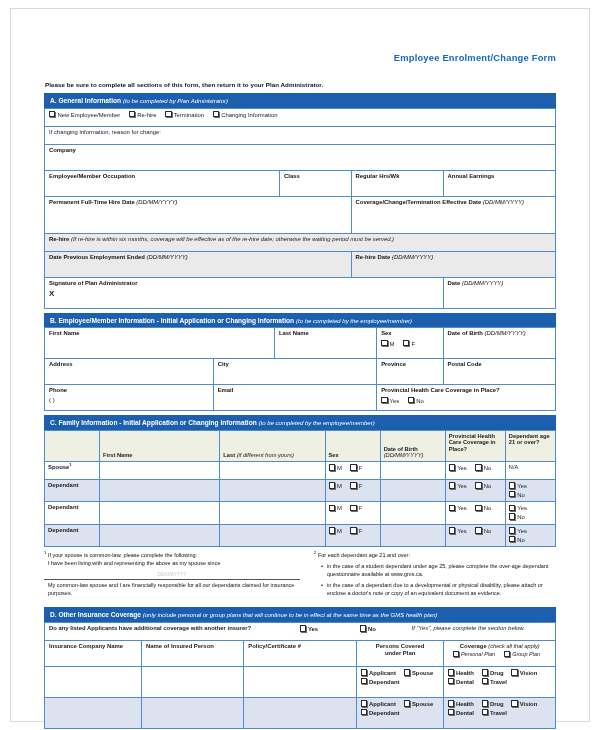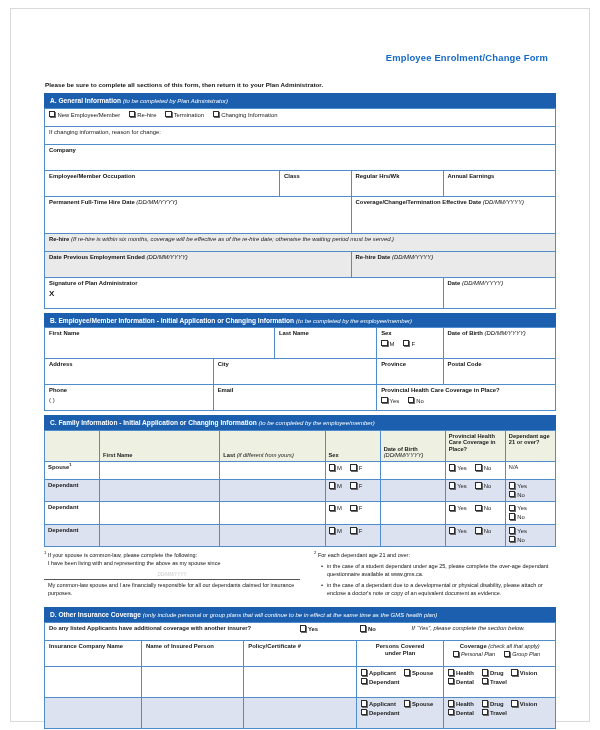--- a/index.html
+++ b/index.html
@@ -27,21 +27,21 @@
   .content{
     position:absolute;
     left:44px;top:52px;width:512px;
   }
   .doc-title{
     text-align:right;
     color:#1569c7;
     font-weight:bold;
     font-size:9.4px;
     letter-spacing:.2px;
-    margin:0 8px 18px 0;
+    margin:0 0 18px 0;
   }
   .intro{
     font-size:6.2px;
     font-weight:bold;
     color:#111;
     margin:0 0 5px 1px;
     letter-spacing:.05px;
   }
   
   .section{margin-bottom:0;}

